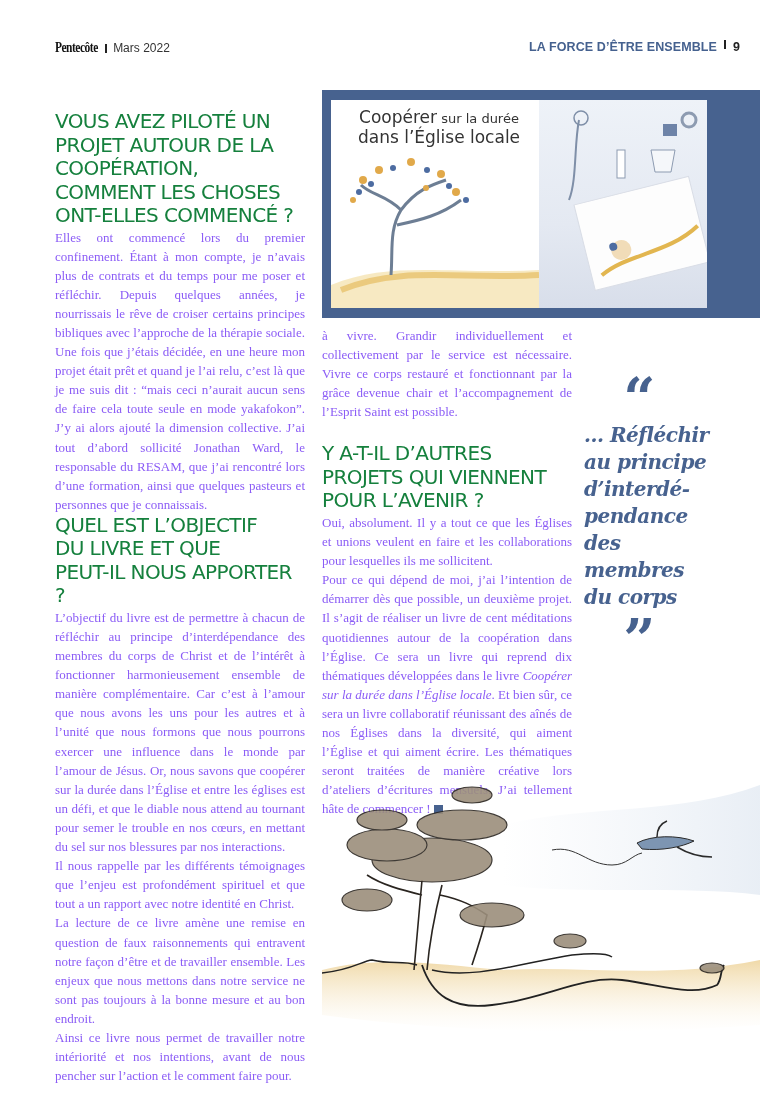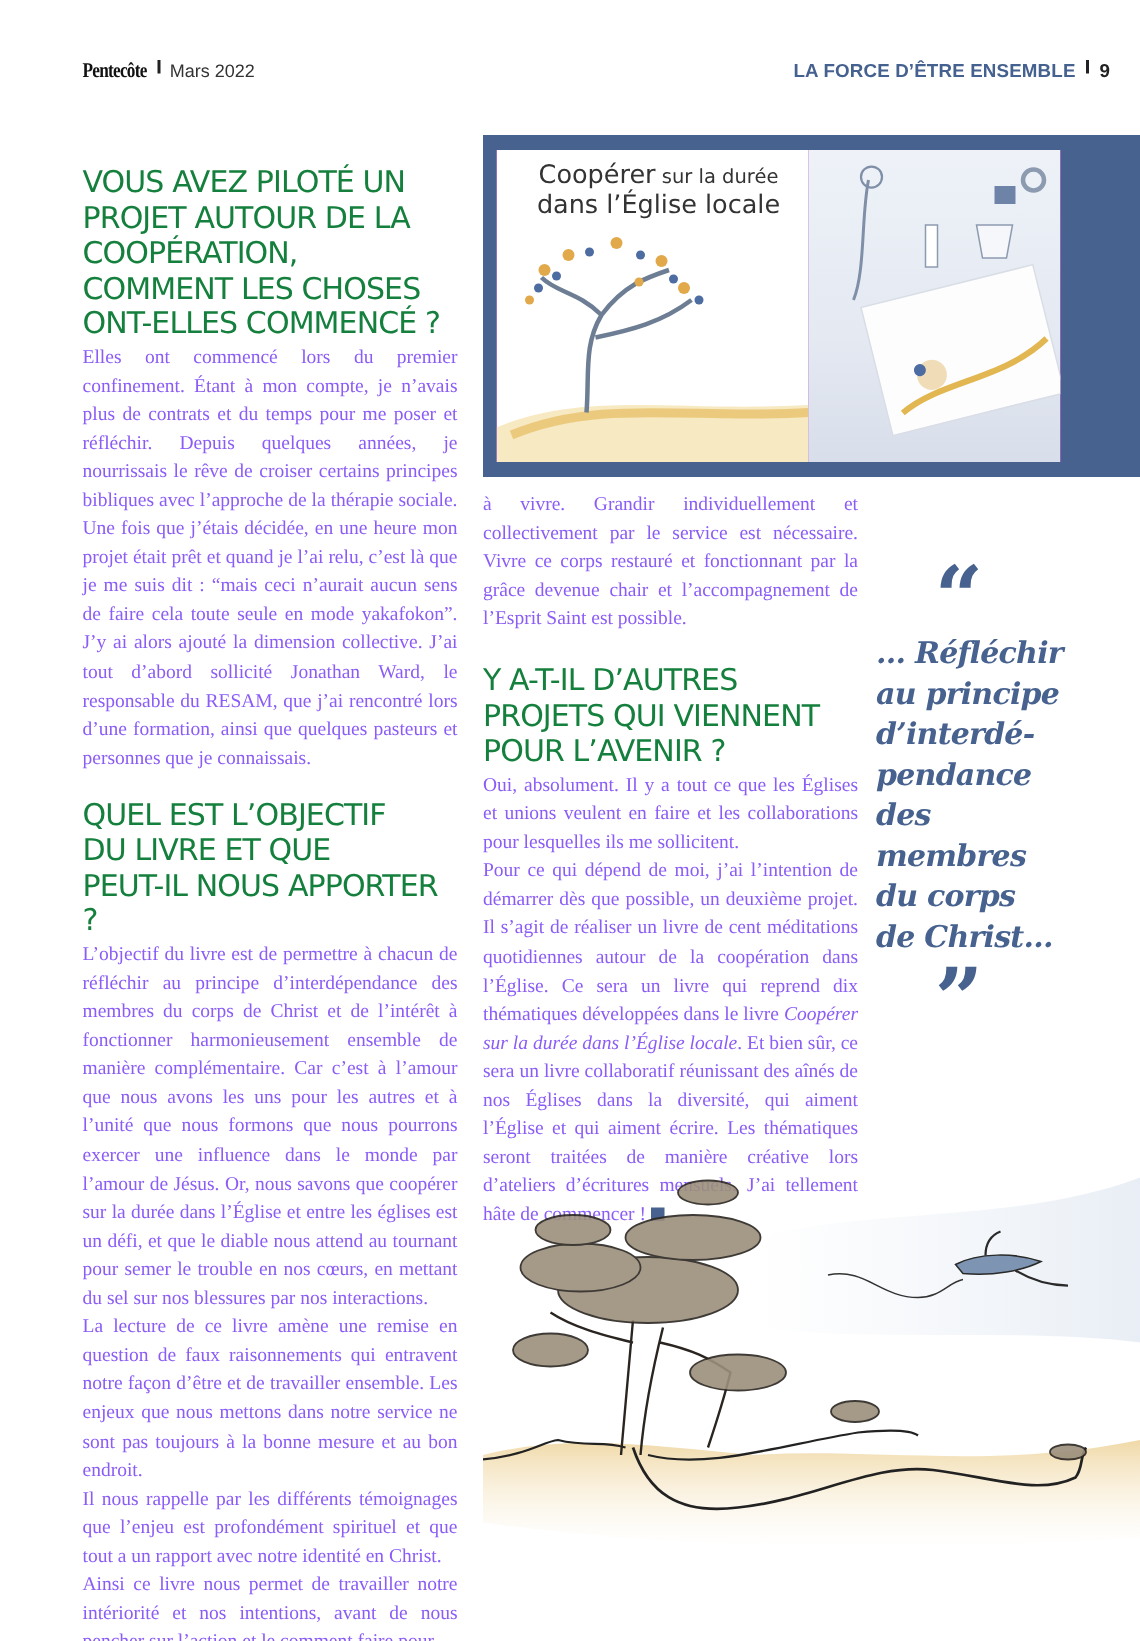--- a/index.html
+++ b/index.html
@@ -1,29 +1,29 @@
 <!DOCTYPE html>
 <html><head>
 <meta charset="utf-8">
 <style>
   html, body { margin: 0; padding: 0; background: #ffffff; }
   body { width: 760px; height: 1094px; position: relative; overflow: hidden; color: #1f1f1f; }
-  .hdr-left { position: absolute; left: 55px; top: 40px; font-family: "Liberation Sans", sans-serif; font-size: 12px; color: #333; display: flex; gap: 6px; }
+  .hdr-left { position: absolute; left: 55px; top: 40px; font-family: "Liberation Sans", sans-serif; font-size: 12px; color: #333; display: flex; align-items: center; gap: 6px; }
   .logo { font-family: "Liberation Serif", serif; font-weight: bold; font-size: 14px; letter-spacing: -0.6px; color: #111; transform: scaleX(0.82); transform-origin: left; display: inline-block; margin-right: -8px; }
   .sep { display: inline-block; width: 2px; height: 9px; background: #222; }
   .hdr-right { position: absolute; right: 20px; top: 40px; font-family: "Liberation Sans", sans-serif; font-size: 12.5px; font-weight: bold; display: flex; align-items: flex-start; gap: 7px; }
   .hdr-right .section { color: #45618f; letter-spacing: 0.1px; }
   .hdr-right .page { color: #222; }
 
   .h2 { font-family: "DejaVu Sans", sans-serif; font-weight: normal; color: #15803d; text-transform: uppercase; margin: 0; letter-spacing: -0.6px; }
   .p { font-family: "Liberation Serif", serif; font-size: 13px; line-height: 19.1px; text-align: justify; margin: 0; color: #8b5cf6; hyphens: auto; }
 
   #col1 { position: absolute; left: 55px; top: 110px; width: 250px; }
   #q1 { font-size: 20px; line-height: 23.5px; }
-  #q2 { font-size: 20px; line-height: 23.5px; margin-top: 18px; }
+  #q2 { font-size: 20px; line-height: 23.5px; }
 
   #img-frame { position: absolute; left: 322px; top: 90px; width: 438px; height: 228px; background: #47628f; }
   #img-inner { position: absolute; left: 9px; top: 10px; width: 376px; height: 208px; background: #a21caf; overflow: hidden; }
   .cover-left { position: absolute; left: 0; top: 0; width: 208px; height: 208px; background: #fff; }
   .cover-right { position: absolute; left: 208px; top: 0; width: 168px; height: 208px; background: linear-gradient(#eef2f8, #e4e9f2 60%, #d8deea); }
   .cover-title { position: absolute; left: 18px; top: 8px; font-family: "DejaVu Sans", sans-serif; font-size: 17px; line-height: 19px; color: #333; text-align: center; width: 180px; }
   .cover-title small { font-size: 13px; }
 
   #col2 { position: absolute; left: 322px; top: 326px; width: 250px; }
   #q3 { font-size: 20px; line-height: 23.5px; margin-top: 21px; }
@@ -60,22 +60,22 @@
     <span>ONT-ELLES COMMENCÉ ?</span>
   </h2>
   <p class="p">Elles ont commencé lors du premier confinement. Étant à mon compte, je n’avais plus de contrats et du temps pour me poser et réfléchir. Depuis quelques années, je nourrissais le rêve de croiser certains principes bibliques avec l’approche de la thérapie sociale. Une fois que j’étais décidée, en une heure mon projet était prêt et quand je l’ai relu, c’est là que je me suis dit : “mais ceci n’aurait aucun sens de faire cela toute seule en mode yakafokon”. J’y ai alors ajouté la dimension collective. J’ai tout d’abord sollicité Jonathan Ward, le responsable du RESAM, que j’ai rencontré lors d’une formation, ainsi que quelques pasteurs et personnes que je connaissais.</p>
 
   <h2 class="h2" id="q2">
     <span>QUEL EST L’OBJECTIF</span><br>
     <span>DU LIVRE ET QUE</span><br>
     <span>PEUT-IL NOUS APPORTER ?</span>
   </h2>
   <p class="p">L’objectif du livre est de permettre à chacun de réfléchir au principe d’interdépendance des membres du corps de Christ et de l’intérêt à fonctionner harmonieusement ensemble de manière complémentaire. Car c’est à l’amour que nous avons les uns pour les autres et à l’unité que nous formons que nous pourrons exercer une influence dans le monde par l’amour de Jésus. Or, nous savons que coopérer sur la durée dans l’Église et entre les églises est un défi, et que le diable nous attend au tournant pour semer le trouble en nos cœurs, en mettant du sel sur nos blessures par nos interactions.</p>
+  <p class="p">Il nous rappelle par les différents témoignages que l’enjeu est profondément spirituel et que tout a un rapport avec notre identité en Christ.</p>
   <p class="p">La lecture de ce livre amène une remise en question de faux raisonnements qui entravent notre façon d’être et de travailler ensemble. Les enjeux que nous mettons dans notre service ne sont pas toujours à la bonne mesure et au bon endroit.</p>
-  <p class="p">Il nous rappelle par les différents témoignages que l’enjeu est profondément spirituel et que tout a un rapport avec notre identité en Christ.</p>
   <p class="p">Ainsi ce livre nous permet de travailler notre intériorité et nos intentions, avant de nous pencher sur l’action et le comment faire pour.</p>
 
 </div>
 
 <div id="img-frame">
   <div id="img-inner">
     <div class="cover-left">
       <div class="cover-title">
         <span>Coopérer</span><small> sur la durée</small><br>
         <span>dans l’Église locale</span>
@@ -134,21 +134,20 @@
 </div>
 
 <div id="quote">
   <div class="qmark open">“</div>
   <div>… Réfléchir</div>
   <div>au principe</div>
   <div>d’interdé-</div>
   <div>pendance</div>
   <div>des membres</div>
   <div>du corps</div>
-  <div>de Christ…</div>
   <div class="qmark close">”</div>
 </div>
 
 <svg id="illus" viewBox="0 0 438 290">
   <defs>
     <linearGradient id="sand" x1="0" y1="0" x2="0" y2="1">
       <stop offset="0" stop-color="#f0d9a8"></stop>
       <stop offset="1" stop-color="#fbf3e2" stop-opacity="0"></stop>
     </linearGradient>
     <linearGradient id="sky" x1="0" y1="0" x2="1" y2="0">

